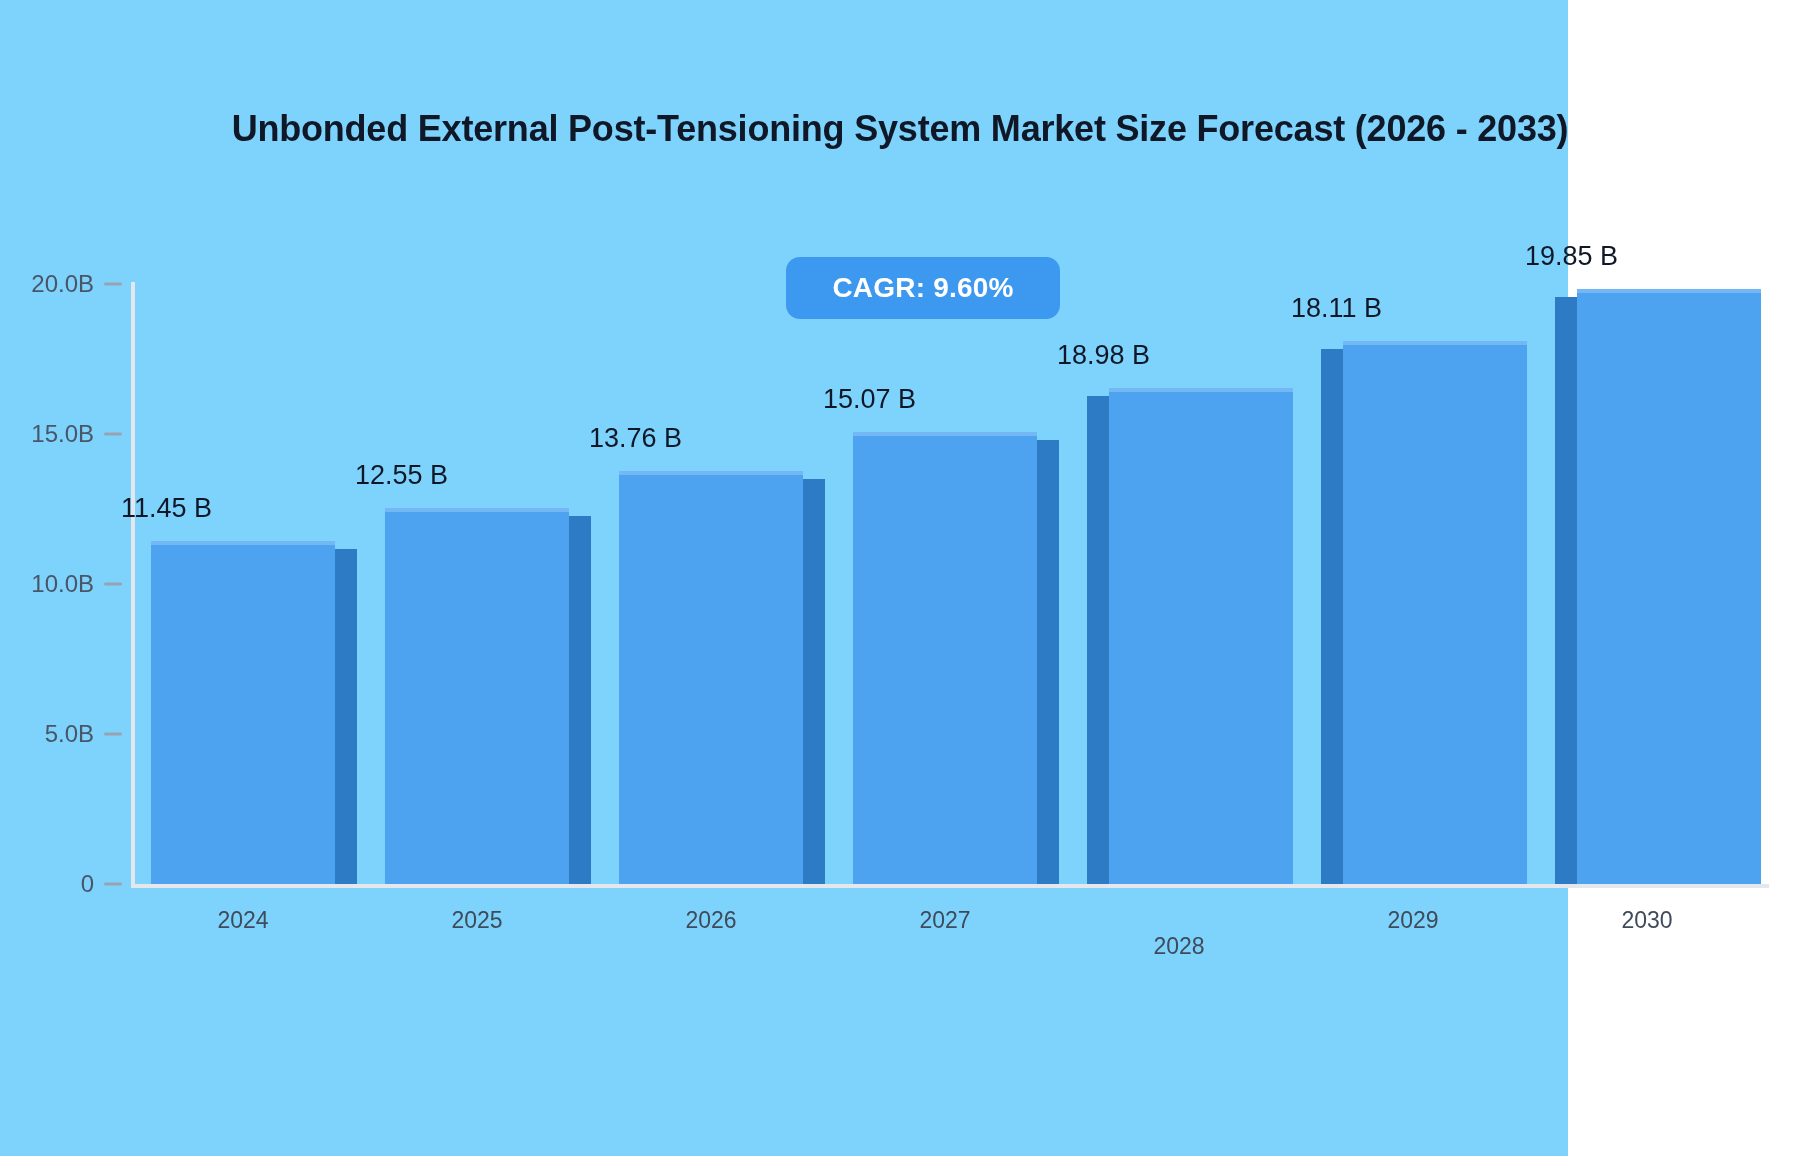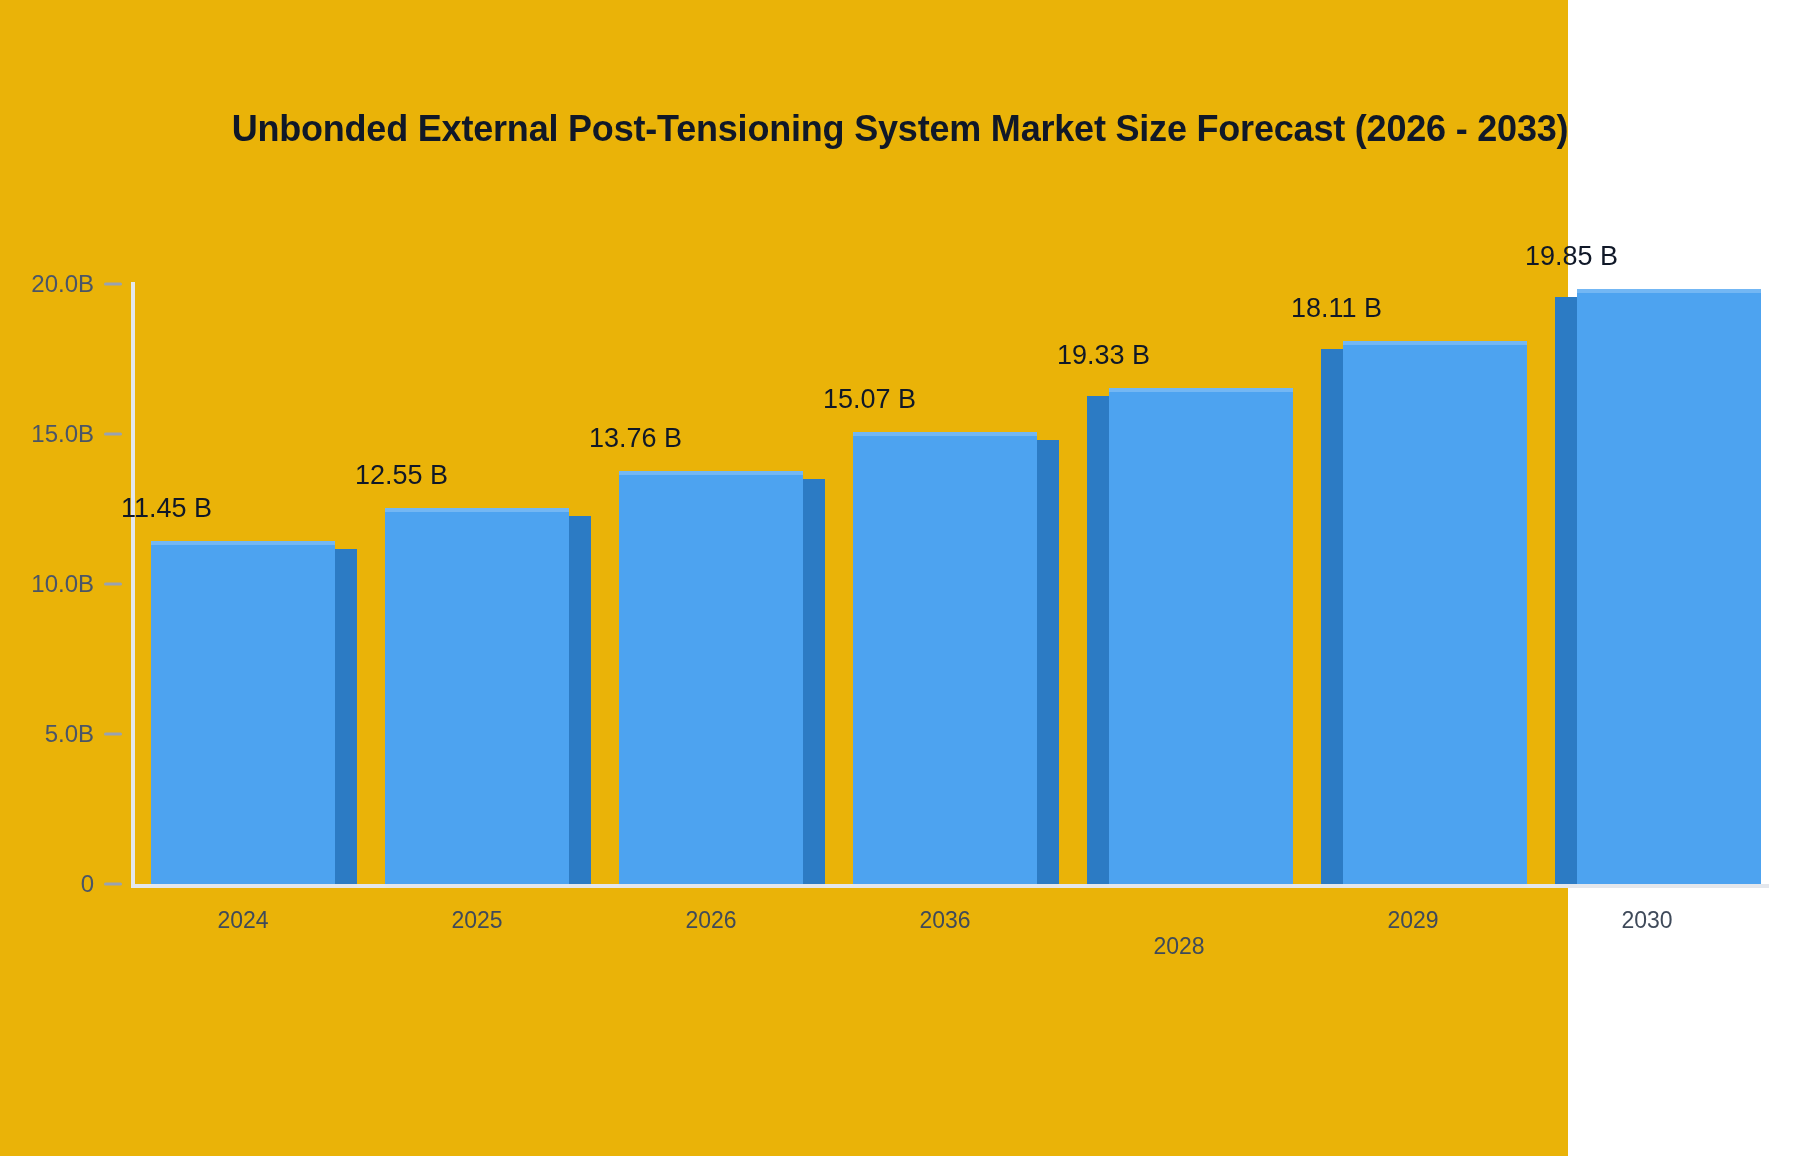--- a/index.html
+++ b/index.html
@@ -8,21 +8,21 @@
     height: 1156px;
     background: #ffffff;
     font-family: "Liberation Sans", sans-serif;
     overflow: hidden;
   }
 
   #page {
     position: relative;
     width: 1568px;
     height: 1156px;
-    background: #eab308;
+    background: #7dd3fc;
   }
 
   
   #chart-title {
     position: absolute;
     top: 108px;
     left: 0;
     width: 1800px;
     text-align: center;
     font-size: 36px;
@@ -166,20 +166,23 @@
   }
 </style>
 </head>
 <body>
 
 <div id="page">
 
   <div id="chart-title">Unbonded External Post-Tensioning System Market Size Forecast (2026 - 2033)</div>
 
 
+  <div id="cagr-badge">
+    <span>CAGR: 9.60%</span>
+  </div>
 
   <div id="plot">
     <div id="y-axis-line"></div>
     <div id="x-axis-line"></div>
     <div id="y-ticks">
         <div class="y-tick-label" style="top: 884px;">0</div>
         <div class="y-tick-dash" style="top: 884px;"></div>
         <div class="y-tick-label" style="top: 734px;">5.0B</div>
         <div class="y-tick-dash" style="top: 734px;"></div>
         <div class="y-tick-label" style="top: 584px;">10.0B</div>
@@ -212,39 +215,39 @@
           <div class="bar-side right" style="width: 22px; height: 444.1px; background: rgb(44, 123, 196);"></div>
           <div class="bar-face" style="width: 184px; height: 452.1px; left: 0px; background: rgb(77, 163, 240);"></div>
           <div class="bar-top" style="width: 184px; left: 0px;"></div>
         </div>
         <div class="bar-value" style="left: 823px; width: 244px; top: 383.9px;">15.07 B</div>
         <div class="bar-group" style="left: 1087px; top: 388.4px; width: 206px; height: 495.6px;">
           <div class="bar-side left" style="width: 22px; height: 487.6px; background: rgb(44, 123, 196);"></div>
           <div class="bar-face" style="width: 184px; height: 495.6px; left: 22px; background: rgb(77, 163, 240);"></div>
           <div class="bar-top" style="width: 184px; left: 22px;"></div>
         </div>
-        <div class="bar-value" style="left: 1057px; width: 244px; top: 340.4px;">19.33 B</div>
+        <div class="bar-value" style="left: 1057px; width: 244px; top: 340.4px;">18.98 B</div>
         <div class="bar-group" style="left: 1321px; top: 340.7px; width: 206px; height: 543.3px;">
           <div class="bar-side left" style="width: 22px; height: 535.3px; background: rgb(44, 123, 196);"></div>
           <div class="bar-face" style="width: 184px; height: 543.3px; left: 22px; background: rgb(77, 163, 240);"></div>
           <div class="bar-top" style="width: 184px; left: 22px;"></div>
         </div>
         <div class="bar-value" style="left: 1291px; width: 244px; top: 292.7px;">18.11 B</div>
         <div class="bar-group" style="left: 1555px; top: 288.5px; width: 206px; height: 595.5px;">
           <div class="bar-side left" style="width: 22px; height: 587.5px; background: rgb(44, 123, 196);"></div>
           <div class="bar-face" style="width: 184px; height: 595.5px; left: 22px; background: rgb(77, 163, 240);"></div>
           <div class="bar-top" style="width: 184px; left: 22px;"></div>
         </div>
         <div class="bar-value" style="left: 1525px; width: 244px; top: 240.5px;">19.85 B</div>
       </div>
     <div id="x-ticks">
         <div class="x-tick-label" style="left: 121px; width: 244px;">2024</div>
         <div class="x-tick-label" style="left: 355px; width: 244px;">2025</div>
         <div class="x-tick-label" style="left: 589px; width: 244px;">2026</div>
-        <div class="x-tick-label" style="left: 823px; width: 244px;">2036</div>
+        <div class="x-tick-label" style="left: 823px; width: 244px;">2027</div>
         <div class="x-tick-label" style="left: 1057px; width: 244px; margin-top: 26px;">2028</div>
         <div class="x-tick-label" style="left: 1291px; width: 244px;">2029</div>
         <div class="x-tick-label" style="left: 1525px; width: 244px;">2030</div>
       </div>
   </div>
 
 
 </div>
 
 </body></html>

